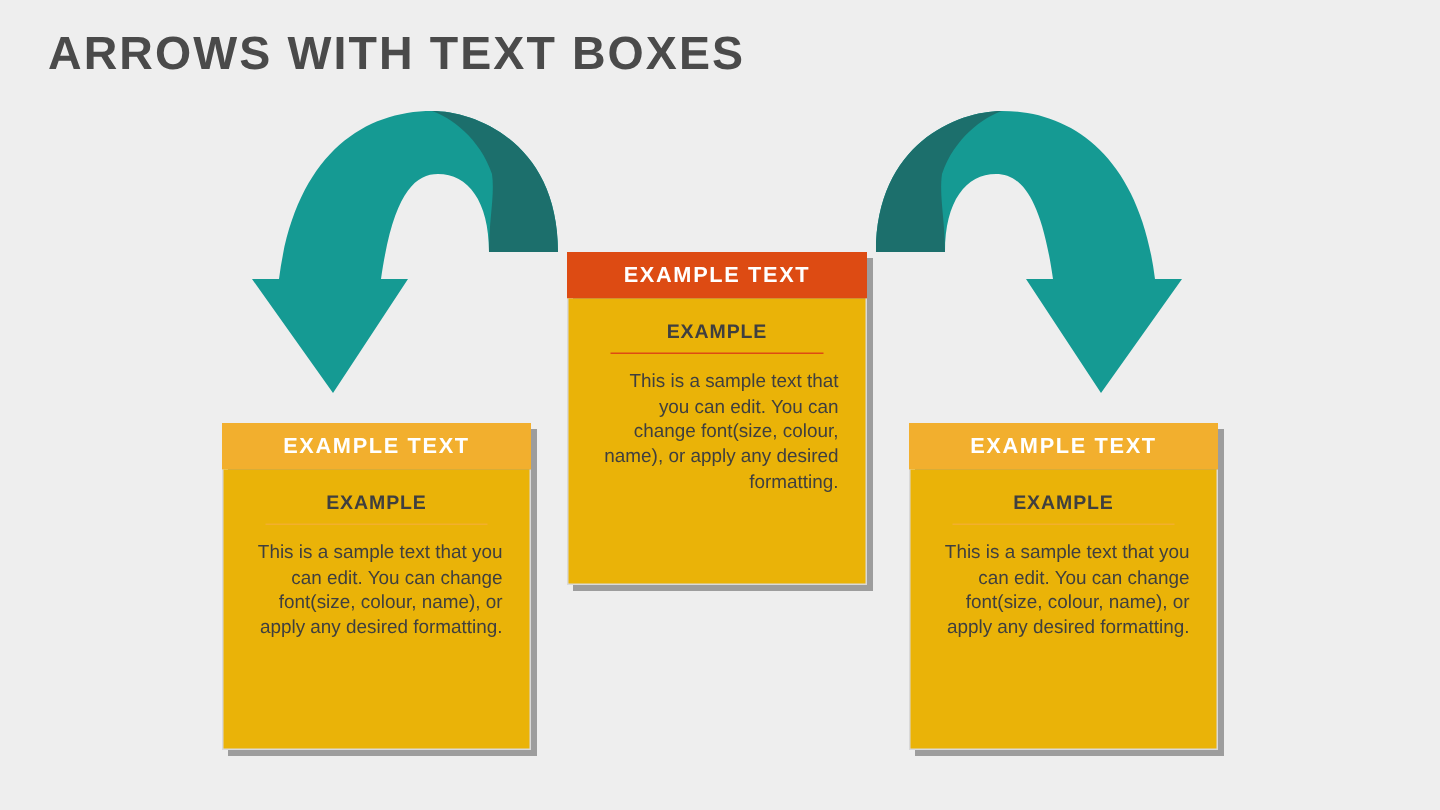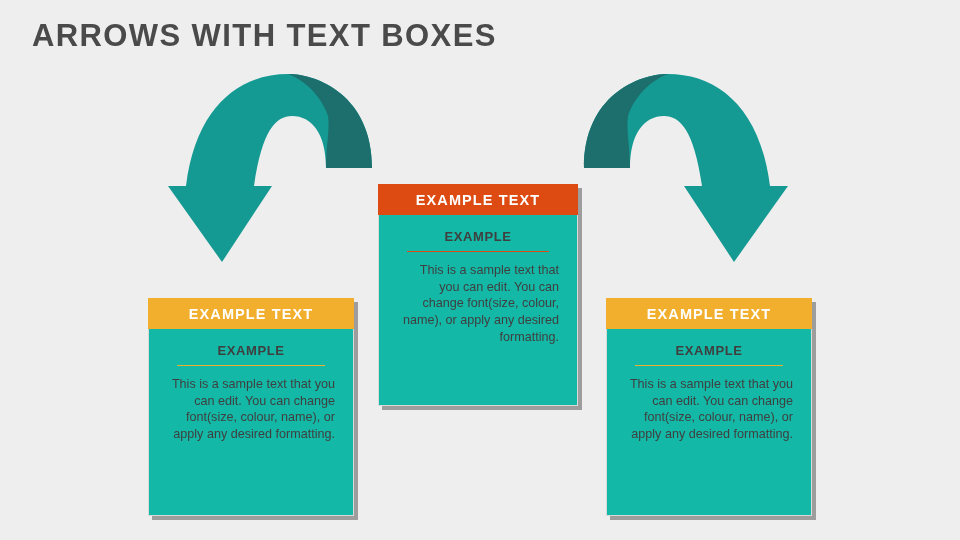--- a/index.html
+++ b/index.html
@@ -24,42 +24,41 @@
 
   svg.arrows{
     position:absolute;left:0;top:0;width:960px;height:540px;
     pointer-events:none;
   }
 
   
   .card{
     position:absolute;
     box-sizing:border-box;
-    margin-top:16px;
   }
   .card .shadow-box{
     position:absolute;
     left:4px; top:4px;
     width:100%; height:100%;
     background:#9d9d9d;
   }
   .card-header{
     position:relative;
     height:31px;
     display:flex;
     align-items:center;
     justify-content:center;
     color:#ffffff;
     font-weight:bold;
     font-size:14.5px;
     letter-spacing:1.1px;
   }
   .card-body{
     position:relative;
-    background:#14b8a6;
+    background:#eab308;
     border:1px solid #d9d9d9;
     border-top:none;
     box-sizing:border-box;
     padding:14px 18px 10px 18px;
     text-align:center;
   }
   .card-body .sub{
     font-weight:bold;
     font-size:13px;
     color:#3f3f3f;

